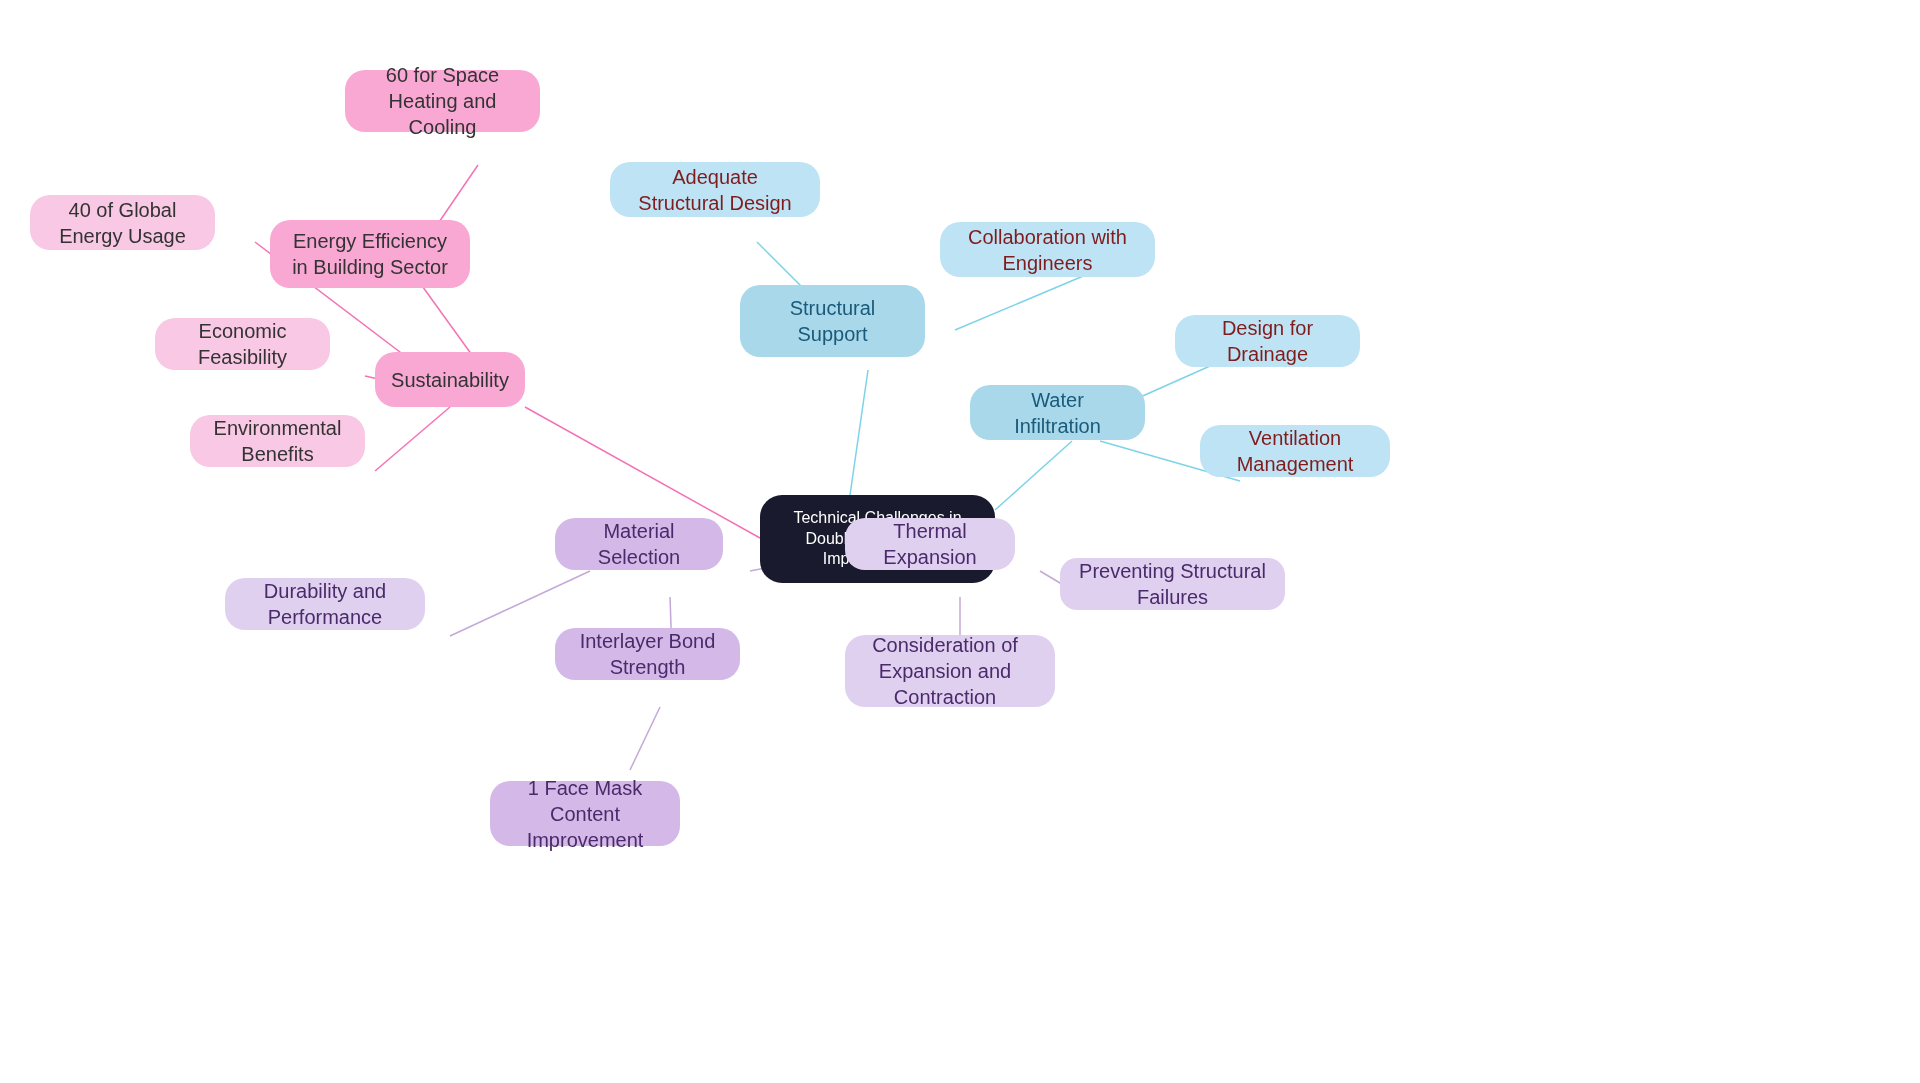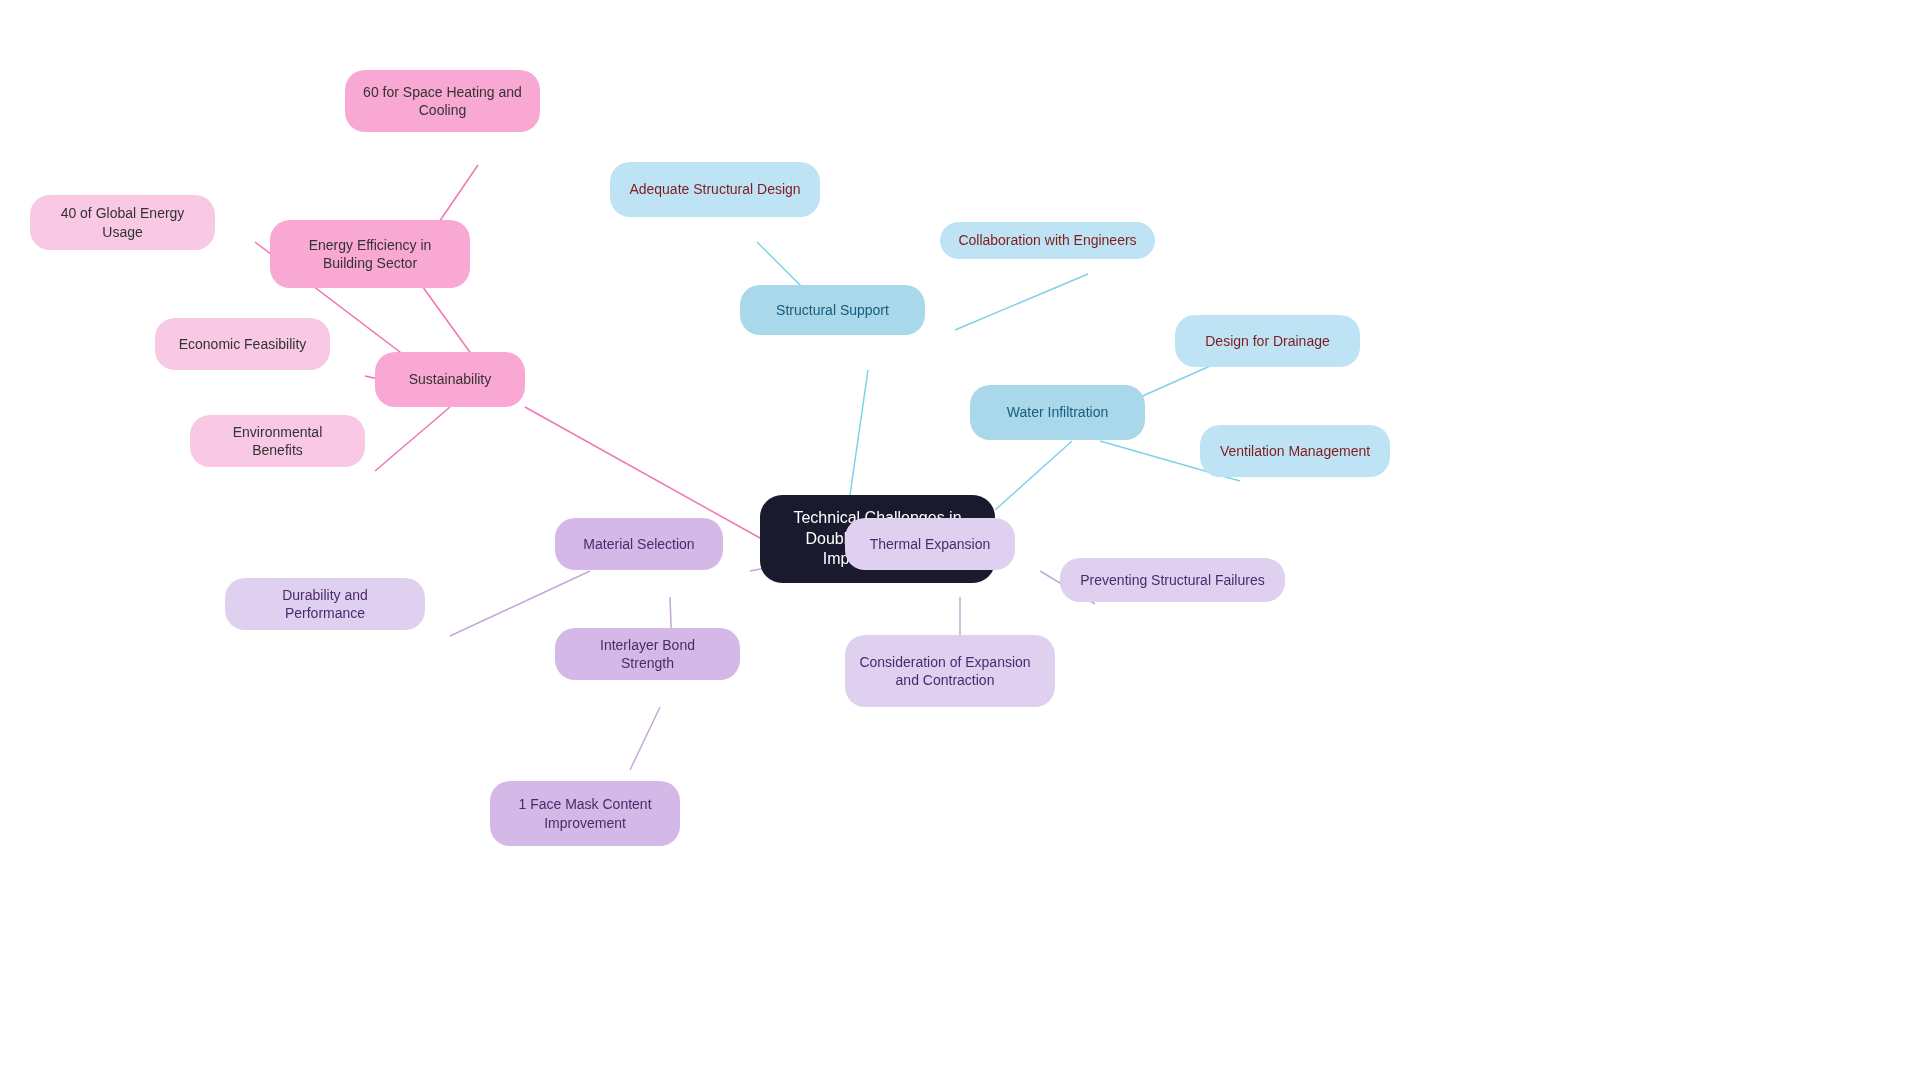--- a/index.html
+++ b/index.html
@@ -19,21 +19,21 @@
       pointer-events: none;
       z-index: 0;
     }
     .node {
       position: absolute;
       border-radius: 20px;
       display: flex;
       align-items: center;
       justify-content: center;
       text-align: center;
-      font-size: 14px;
+      font-size: 20px;
       line-height: 1.3;
       padding: 12px 18px;
       z-index: 1;
       cursor: pointer;
     }
     .node-center {
       background: #1a1a2e;
       color: #ffffff;
       font-size: 16px;
       font-weight: 500;
@@ -118,37 +118,37 @@
 <div class="node node-pink" style="left:270px; top:220px; width:200px; height:68px;">Energy Efficiency in Building Sector</div>
 
 <div class="node node-pink" style="left:345px; top:70px; width:195px; height:62px;">60 for Space Heating and Cooling</div>
 
 <div class="node node-pink-light" style="left:30px; top:195px; width:185px; height:55px;">40 of Global Energy Usage</div>
 
 <div class="node node-pink-light" style="left:155px; top:318px; width:175px; height:52px;">Economic Feasibility</div>
 
 <div class="node node-pink-light" style="left:190px; top:415px; width:175px; height:52px;">Environmental Benefits</div>
 
-<div class="node node-blue-dark" style="left:740px; top:285px; width:185px; height:50px;">Structural Support</div>
+<div class="node node-blue-dark" style="left:740px; top:285px; width:185px; height:72px;">Structural Support</div>
 
 <div class="node node-blue" style="left:610px; top:162px; width:210px; height:55px;">Adequate Structural Design</div>
 
-<div class="node node-blue" style="left:940px; top:222px; width:215px; height:37px;">Collaboration with Engineers</div>
+<div class="node node-blue" style="left:940px; top:222px; width:215px; height:55px;">Collaboration with Engineers</div>
 
 <div class="node node-blue-dark" style="left:970px; top:385px; width:175px; height:55px;">Water Infiltration</div>
 
 <div class="node node-blue" style="left:1175px; top:315px; width:185px; height:52px;">Design for Drainage</div>
 
 <div class="node node-blue" style="left:1200px; top:425px; width:190px; height:52px;">Ventilation Management</div>
 
 <div class="node node-purple" style="left:555px; top:518px; width:168px; height:52px;">Material Selection</div>
 
 <div class="node node-purple-light" style="left:225px; top:578px; width:200px; height:52px;">Durability and Performance</div>
 
 <div class="node node-purple" style="left:555px; top:628px; width:185px; height:52px;">Interlayer Bond Strength</div>
 
 <div class="node node-purple" style="left:490px; top:745px; width:190px; height:65px;margin-top:36px;">1 Face Mask Content Improvement</div>
 
 <div class="node node-purple-light" style="left:845px; top:518px; width:170px; height:52px;">Thermal Expansion</div>
 
-<div class="node node-purple-light" style="left:1060px; top:558px; width:225px; height:44px;">Preventing Structural Failures</div>
+<div class="node node-purple-light" style="left:1060px; top:558px; width:225px; height:52px;border-radius:17px;">Preventing Structural Failures</div>
 
 <div class="node node-purple-light" style="left:845px; top:635px; width:210px; height:72px;padding-left:8px;">Consideration of Expansion and Contraction</div>
 
 </body></html>

